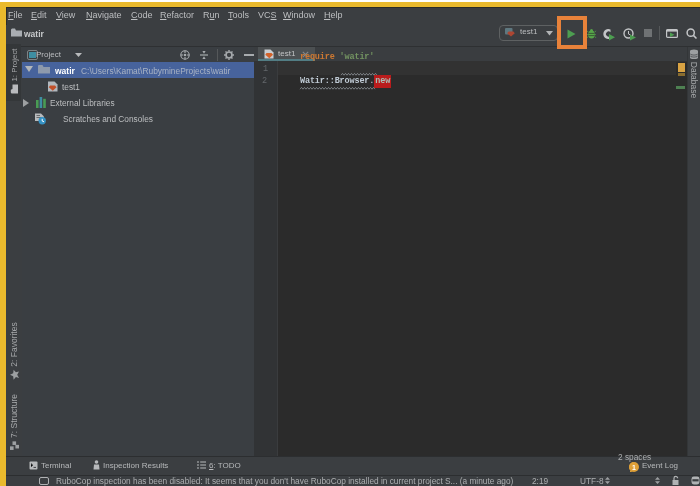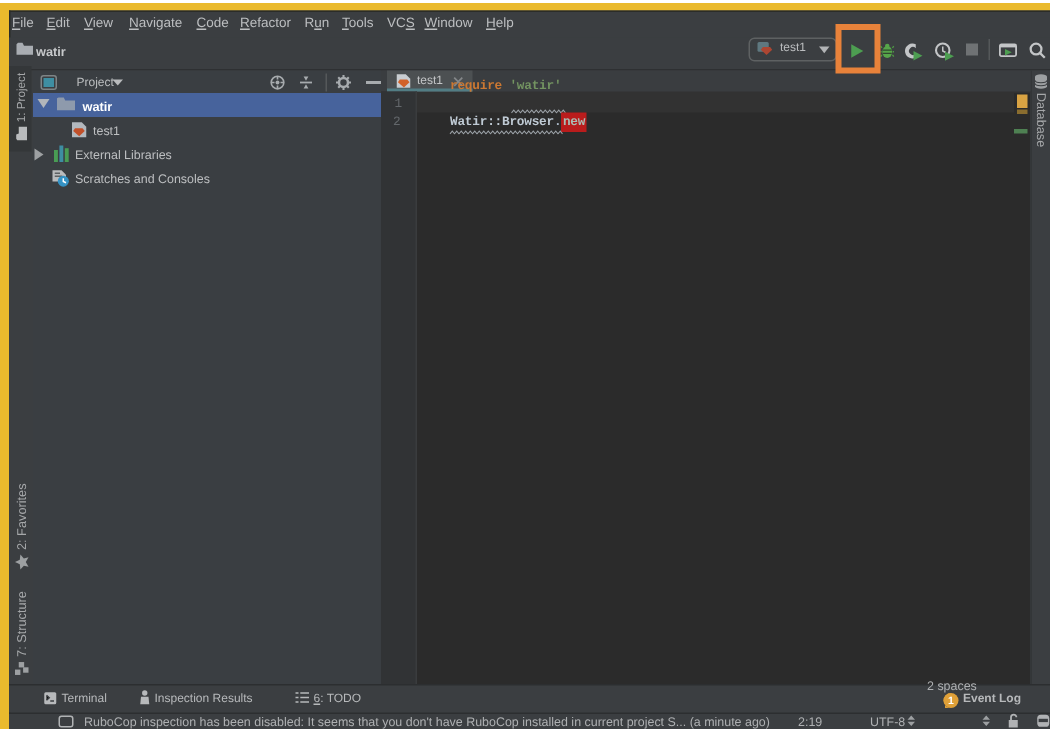--- a/index.html
+++ b/index.html
@@ -168,21 +168,21 @@
         <path d="M0.5 1.8 L0.5 8.2 A4 1.6 0 0 0 8.5 8.2 L8.5 1.8" fill="#9da0a2"></path>
         <path d="M0.5 4.2 A4 1.6 0 0 0 8.5 4.2 M0.5 6.2 A4 1.6 0 0 0 8.5 6.2" stroke="#3b3e41" stroke-width="0.7" fill="none"></path>
       </svg>
     <span>Database</span>
   </div>
 
   <svg class="icon" style="left:27px;top:50px" width="11" height="10" viewBox="0 0 11 10">
     <rect x="0.5" y="0.5" width="10" height="9" rx="1.5" fill="none" stroke="#7e8486"></rect>
     <rect x="2" y="2" width="7" height="6" fill="#3e8ea2"></rect>
   </svg>
-  <span class="abs" style="left:51px;top:50px;font-size:8px;color:#bcbec0;">Project</span>
+  <span class="abs" style="left:36px;top:50px;font-size:8px;color:#bcbec0;">Project</span>
   <svg class="icon" style="left:75px;top:53px" width="7" height="4" viewBox="0 0 7 4">
     <path d="M0 0 L7 0 L3.5 4 Z" fill="#b9bbbd"></path>
   </svg>
 
   <svg class="icon" style="left:180px;top:50px" width="10" height="10" viewBox="0 0 10 10">
     <circle cx="5" cy="5" r="4.2" fill="none" stroke="#a7abae" stroke-width="1.1"></circle>
     <circle cx="5" cy="5" r="1.3" fill="#a7abae"></circle>
     <path d="M5 0.6 L5 3 M5 7 L5 9.4 M0.6 5 L3 5 M7 5 L9.4 5" stroke="#a7abae" stroke-width="1.1"></path>
   </svg>
   <svg class="icon" style="left:199px;top:50px" width="10" height="10" viewBox="0 0 10 10">
@@ -198,20 +198,21 @@
   </svg>
   <div class="abs" style="left:244px;top:54px;width:10px;height:1.6px;background:#a7abae;"></div>
 
   <svg class="icon" style="left:25px;top:66px" width="8" height="6" viewBox="0 0 8 6">
     <path d="M0 0 L8 0 L4 6 Z" fill="#b2b6ba"></path>
   </svg>
   <svg class="icon" style="left:38px;top:64px" width="12" height="10" viewBox="0 0 12 10">
     <path d="M0 1.5 L0 9.5 L12 9.5 L12 3 L5.5 3 L4.5 1 L1 1 Z" fill="#8e9aac"></path>
   </svg>
   <span class="tree-row" style="left:55px;top:66px;font-weight:bold;font-size:8.5px;color:#fff;">watir</span>
+  <span class="tree-row" style="left:81px;top:66px;color:#a9b3c4;font-size:8.4px;">C:\Users\Kamat\RubymineProjects\watir</span>
 
   <svg class="icon" style="left:47px;top:81px" width="11" height="11" viewBox="0 0 11 11">
     <path d="M1 0.5 L7.5 0.5 L10.5 3.5 L10.5 10.5 L1 10.5 Z" fill="#b2b8be"></path>
     <path d="M3 4.5 L8 4.5 L9.5 6.3 L5.8 9.8 L1.8 6.3 Z" fill="#c1502a"></path>
   </svg>
   <span class="tree-row" style="left:62px;top:82px;">test1</span>
 
   <svg class="icon" style="left:23px;top:99px" width="6" height="8" viewBox="0 0 6 8">
     <path d="M0 0 L6 4 L0 8 Z" fill="#9da0a2"></path>
   </svg>
@@ -221,21 +222,21 @@
     <rect x="7.2" y="1.8" width="2.6" height="9.2" fill="#499C54"></rect>
   </svg>
   <span class="tree-row" style="left:50px;top:98px;">External Libraries</span>
 
   <svg class="icon" style="left:34px;top:113px" width="13" height="12" viewBox="0 0 13 12">
     <path d="M1 0.5 L7 0.5 L10 3.5 L10 8 L1 8 Z" fill="#b9bbbd"></path>
     <path d="M2.5 2.5 L6 2.5 M2.5 4.5 L7.5 4.5" stroke="#5d6163" stroke-width="0.9"></path>
     <circle cx="8.2" cy="7.8" r="3.7" fill="#3592c4"></circle>
     <path d="M8.2 5.8 L8.2 8 L10 8.8" stroke="#fff" stroke-width="1" fill="none"></path>
   </svg>
-  <span class="tree-row" style="left:50px;top:114px;">Scratches and Consoles</span>
+  <span class="tree-row" style="left:63px;top:114px;">Scratches and Consoles</span>
 
   <svg class="icon" style="left:264px;top:49px" width="10" height="10" viewBox="0 0 10 10">
     <path d="M0.5 0.5 L6.5 0.5 L9.5 3.5 L9.5 9.5 L0.5 9.5 Z" fill="#c9cdd1"></path>
     <path d="M2.5 4 L7.5 4 L9 5.8 L5.3 9.3 L1.3 5.8 Z" fill="#d2622a"></path>
   </svg>
   <span class="abs" style="left:278px;top:49px;font-size:8px;color:#c3c5c7;">test1</span>
   <svg class="icon" style="left:302px;top:51px" width="7" height="7" viewBox="0 0 7 7">
     <path d="M0.8 0.8 L6.2 6.2 M6.2 0.8 L0.8 6.2" stroke="#85888a" stroke-width="1.1"></path>
   </svg>
 
@@ -269,21 +270,21 @@
     <g stroke="#b7b9bb" stroke-width="1.1">
       <path d="M0 1 L2 1 M3.2 1 L9 1 M0 4 L2 4 M3.2 4 L9 4 M0 7 L2 7 M3.2 7 L9 7"></path>
     </g>
   </svg>
   <span class="bbt" style="left:209px;top:461px;"><u style="text-underline-offset:1px;">6</u>: TODO</span>
   <svg class="icon" style="left:629px;top:462px" width="10" height="10" viewBox="0 0 10 10">
     <path d="M5 0 A5 5 0 1 0 5 10 L1 10 L1 6 Z" fill="#dfa038"></path>
     <circle cx="5" cy="5" r="5" fill="#dfa038"></circle>
     <text x="5" y="7.6" font-size="7" font-family="Liberation Sans" fill="#fff" text-anchor="middle" font-weight="bold">1</text>
   </svg>
-  <span class="bbt" style="left:642px;top:461px;font-weight:bold;">Event Log</span>
+  <span class="bbt" style="left:642px;top:461px;">Event Log</span>
 
   <div class="abs" id="statusbar"></div>
   <svg class="icon" style="left:39px;top:477px" width="10" height="8" viewBox="0 0 10 8">
     <rect x="0.5" y="0.5" width="9" height="7" rx="1.5" fill="none" stroke="#b0b2b4" stroke-width="1"></rect>
   </svg>
   <span class="sbt" style="left:56px;top:476px;">RuboCop inspection has been disabled: It seems that you don't have RuboCop installed in current project S... (a minute ago)</span>
   <span class="sbt" style="left:532px;top:476px;">2:19</span>
   <span class="sbt" style="left:578px;top:476px;color:#95805f;margin-top:24px;">n/a</span>
   <span class="sbt" style="left:580px;top:476px;">UTF-8</span>
   <span class="sbt" style="left:618px;top:452px;">2 spaces</span>

